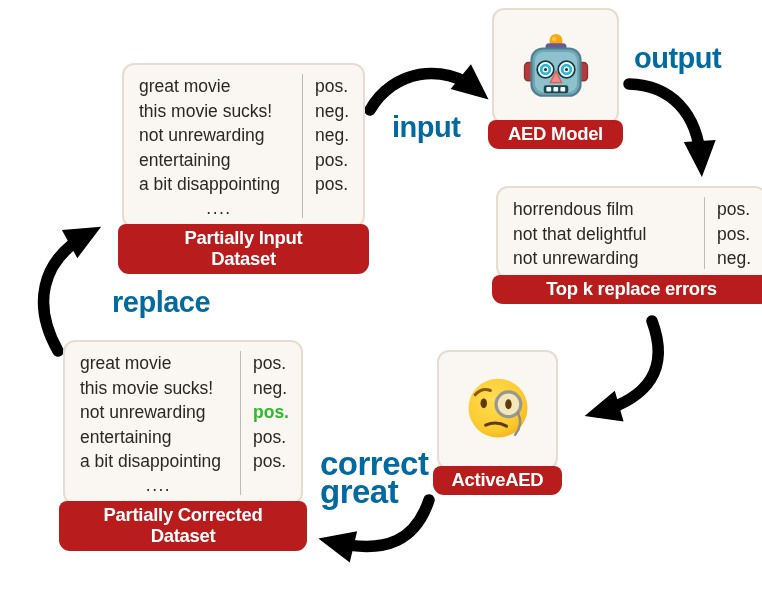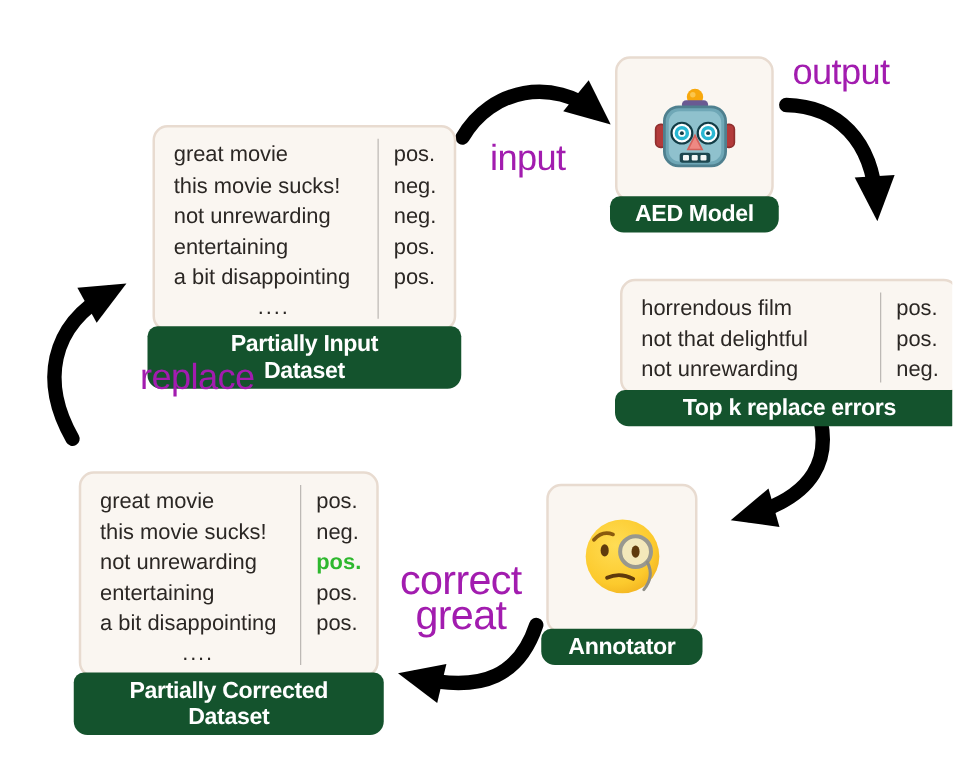--- a/index.html
+++ b/index.html
@@ -3,27 +3,27 @@
 <meta charset="utf-8">
 <style>
   html,body{margin:0;padding:0;background:#ffffff;}
   .canvas{
     position:relative;width:762px;height:610px;background:#ffffff;
     font-family:"Liberation Sans",sans-serif;overflow:hidden;
   }
   .arrows{position:absolute;left:0;top:0;width:762px;height:610px;}
 
   
-  .card{position:absolute;margin-top:37px;}
+  .card{position:absolute;}
   .card .body{
     position:relative;background:#faf6f1;border:2px solid #e8dbd0;
     border-radius:12px;box-sizing:border-box;
   }
   .card .bar{
-    position:relative;margin:-4px -4px 0;background:#14532d;color:#ffffff;
+    position:relative;margin:-4px -4px 0;background:#b91c1c;color:#ffffff;
     font-weight:bold;text-align:center;border-radius:8px 8px 11px 11px;
     font-size:18.5px;line-height:21px;padding:3px 2px 5px;letter-spacing:-0.3px;
   }
   .rows{
     position:relative;padding:9px 6px 6px 15px;
     font-size:17.5px;line-height:24.5px;color:#2b2724;
   }
   .rows::after{
     content:"";position:absolute;top:9px;bottom:8px;right:60px;width:1.5px;
     background:#bdb9b5;
@@ -31,22 +31,22 @@
   .row{display:flex;}
   .row .rt{flex:1;white-space:nowrap;overflow:hidden;}
   .row .tag{flex:0 0 58px;box-sizing:border-box;padding-left:16px;}
   .row .tag.green{color:#2eb82e;font-weight:bold;}
   .ellipsis{margin-right:58px;text-align:center;letter-spacing:1.5px;line-height:23px;}
 
   .emoji-body{display:flex;align-items:center;justify-content:center;}
 
   
   .edge-label{
-    position:absolute;font-weight:normal;font-size:29px;color:#a21caf;
-    letter-spacing:-0.5px;line-height:29px;white-space:nowrap;text-align:center;
+    position:absolute;font-weight:bold;font-size:29px;color:#0369a1;
+    letter-spacing:-0.5px;line-height:29px;white-space:nowrap;
   }
   .edge-label.two-line{line-height:28px;font-size:33px;}
 </style>
 </head>
 <body>
 
 <div class="canvas">
 
   <svg class="arrows" viewBox="0 0 762 610">
     <defs>
@@ -151,21 +151,21 @@
         </defs>
         <circle cx="40" cy="38" r="31" fill="url(#faceGrad)"></circle>
         <path d="M16,24 Q23,16 32,19.5" stroke="#8a5a0e" stroke-width="3.2" fill="none" stroke-linecap="round"></path>
         <ellipse cx="25" cy="33" rx="3.4" ry="5.2" fill="#5f3a0c"></ellipse>
         <circle cx="51" cy="34" r="13" fill="#f3e8ba" stroke="#98988f" stroke-width="3.4"></circle>
         <ellipse cx="51" cy="34" rx="3.4" ry="5.2" fill="#5f3a0c"></ellipse>
         <path d="M61,43 Q67,55 58,66" stroke="#8e8e86" stroke-width="2.6" fill="none" stroke-linecap="round"></path>
         <path d="M27,56 Q38,51 49,57" stroke="#5f3a0c" stroke-width="3.2" fill="none" stroke-linecap="round"></path>
       </svg>
     </div>
-    <div class="bar">Annotator</div>
+    <div class="bar">ActiveAED</div>
   </div>
 
   <div class="card" style="left:63px;top:340px;width:240px;">
     <div class="body">
       <div class="rows">
         <div class="row">
           <span class="rt">great movie</span>
           <span class="tag">pos.</span>
         </div>
         <div class="row">

